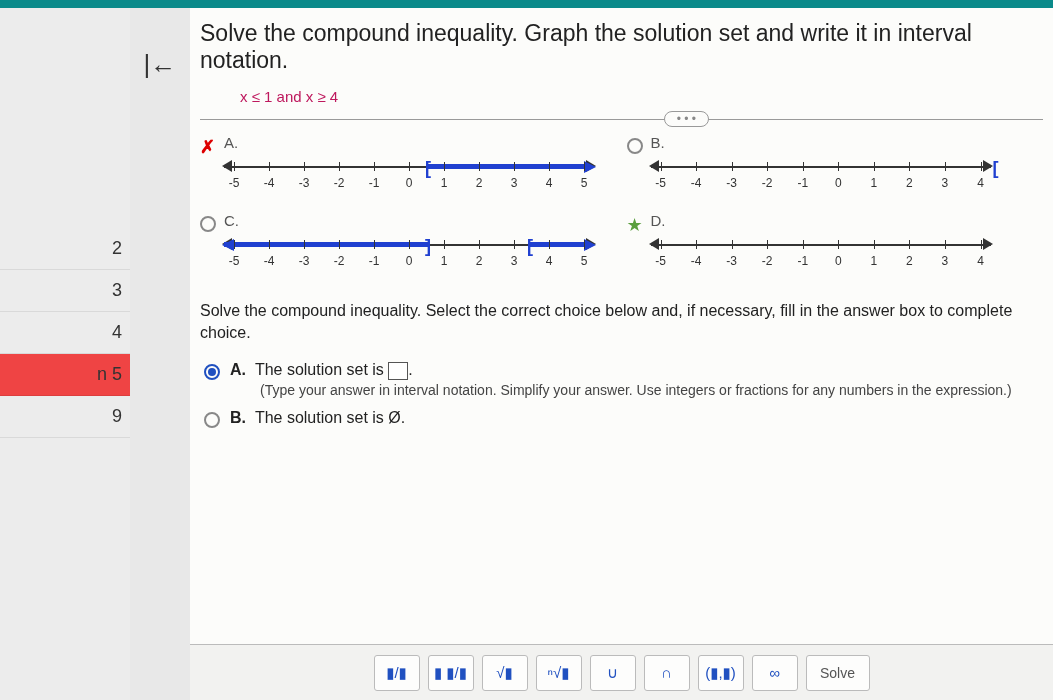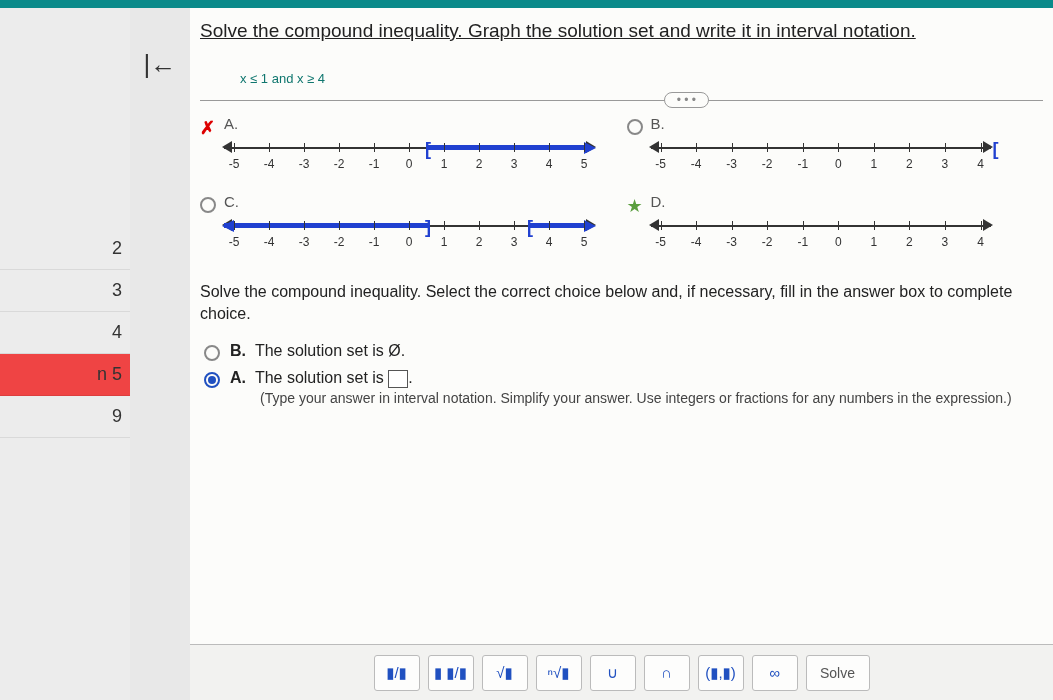--- a/index.html
+++ b/index.html
@@ -64,22 +64,22 @@
       left: 55%;
       top: -9px;
       background: #fcfcfa;
       border: 1px solid #999;
       border-radius: 10px;
       padding: 0 12px;
       font-size: 12px;
       color: #888;
       cursor: pointer;
     }
-    .instr { font-size: 19px; color: #222; text-decoration: underline; }
-    .subinstr { font-size: 13px; color: #0f766e; margin: 29px 0 4px 40px; }
+    .instr { font-size: 23px; color: #222; }
+    .subinstr { font-size: 15px; color: #be185d; margin: 14px 0 4px 40px; }
     .prompt { font-size: 17px; color: #222; margin: 16px 0 12px 0; }
     .options-grid {
       display: grid;
       grid-template-columns: 1fr 1fr;
       gap: 10px 10px;
     }
     .option { display: flex; align-items: flex-start; gap: 8px; }
     .radio {
       width: 16px; height: 16px; border: 2px solid #888; border-radius: 50%;
       display: inline-block;
@@ -296,36 +296,36 @@
               <div class="nl-tick" style="left: 330px;"></div>
               <div class="nl-lbl" style="left: 330px;">4</div>
             </div>
         </div>
       </div>
     </div>
 
     <div class="lower-prompt">Solve the compound inequality. Select the correct choice below and, if necessary, fill in the answer box to complete choice.</div>
 
     <div class="lower-option">
-      <span class="radio" style="margin-top:3px;"></span>
-      <div class="lower-text">
-        <b>B.</b>
-        &nbsp;<span>The solution set is Ø.</span>
-      </div>
-    </div>
-
-    <div class="lower-option">
       <span class="radio-filled">
           <span class="dot"></span>
         </span>
       <div class="lower-text">
         <b>A.</b>
         &nbsp;<span>The solution set is</span>
         <span class="inline-box"></span>.
         <div class="lower-sub">(Type your answer in interval notation. Simplify your answer. Use integers or fractions for any numbers in the expression.)</div>
+      </div>
+    </div>
+
+    <div class="lower-option">
+      <span class="radio" style="margin-top:3px;"></span>
+      <div class="lower-text">
+        <b>B.</b>
+        &nbsp;<span>The solution set is Ø.</span>
       </div>
     </div>
 
     <div class="toolbar">
       <div class="tool-btn">▮/▮</div>
       <div class="tool-btn">▮ ▮/▮</div>
       <div class="tool-btn">√▮</div>
       <div class="tool-btn">ⁿ√▮</div>
       <div class="tool-btn">∪</div>
       <div class="tool-btn">∩</div>

